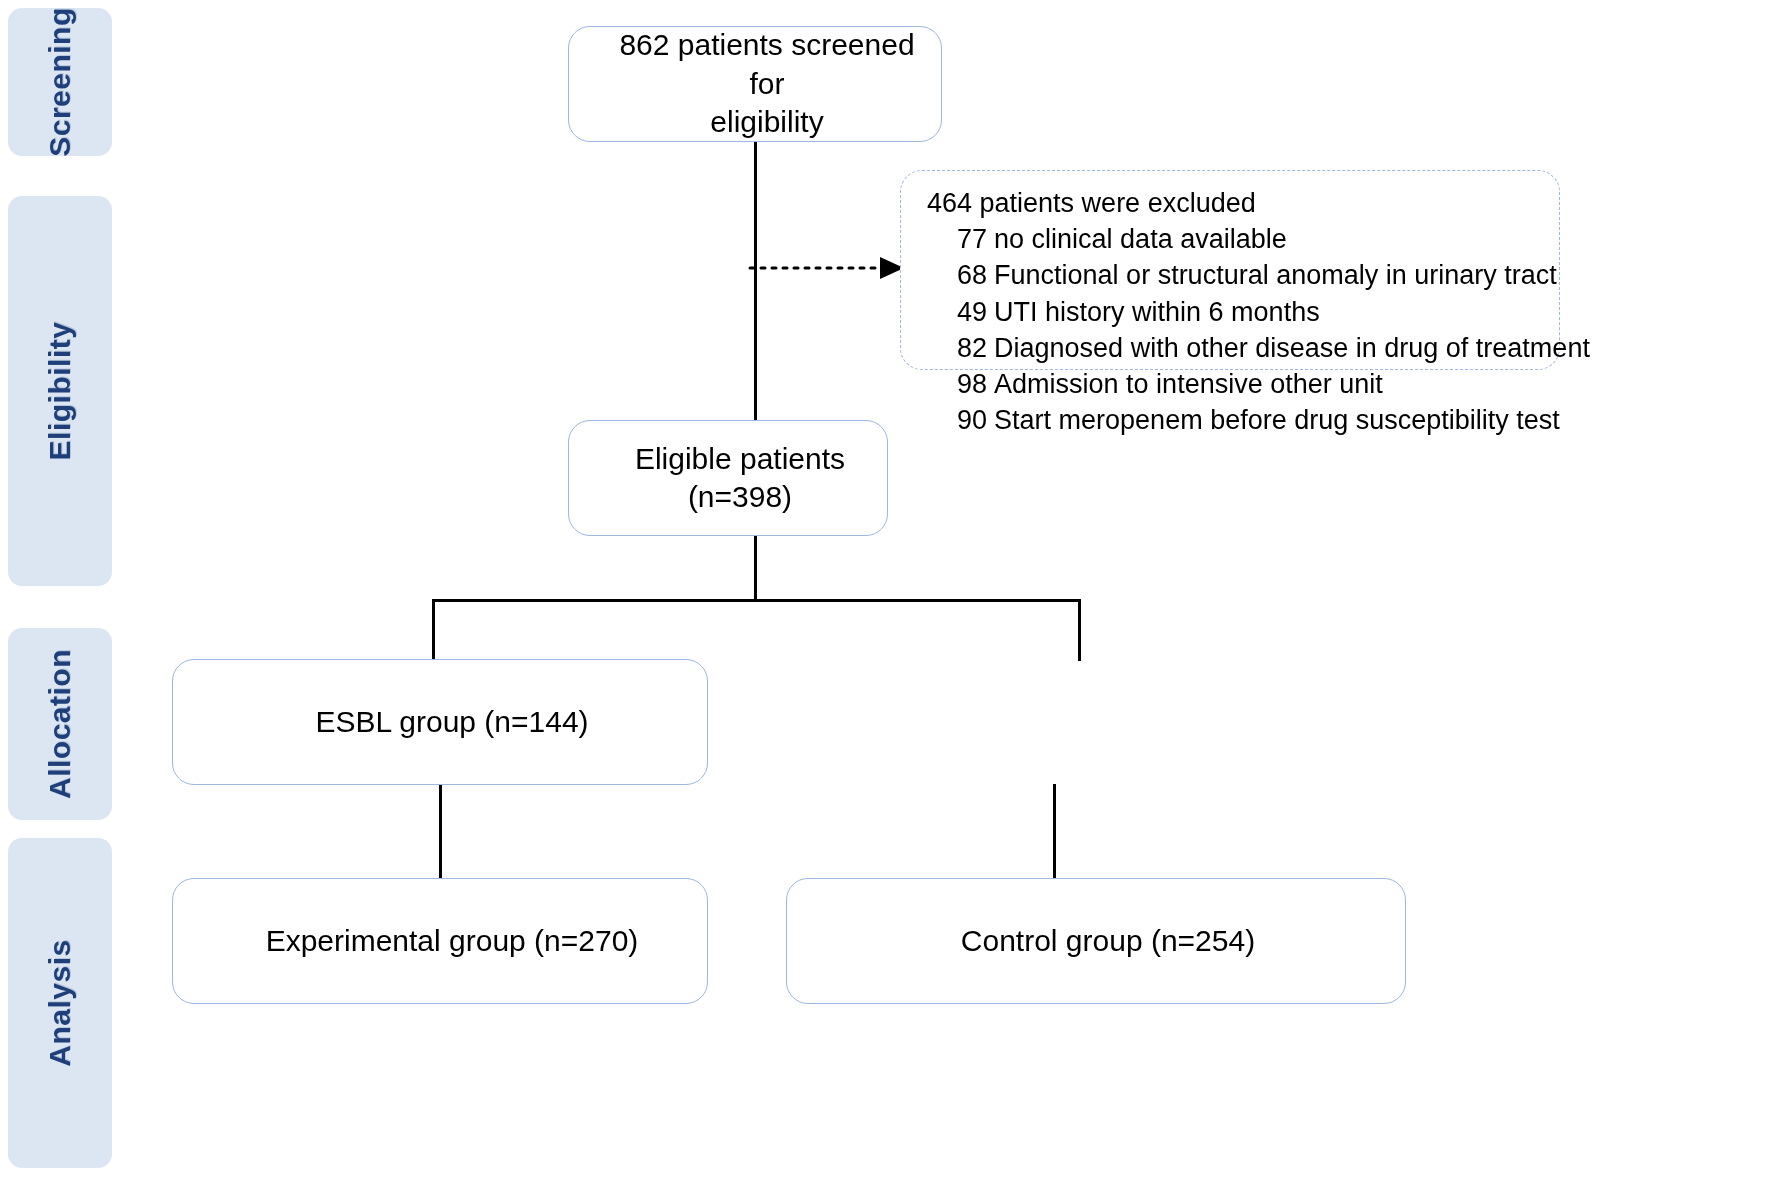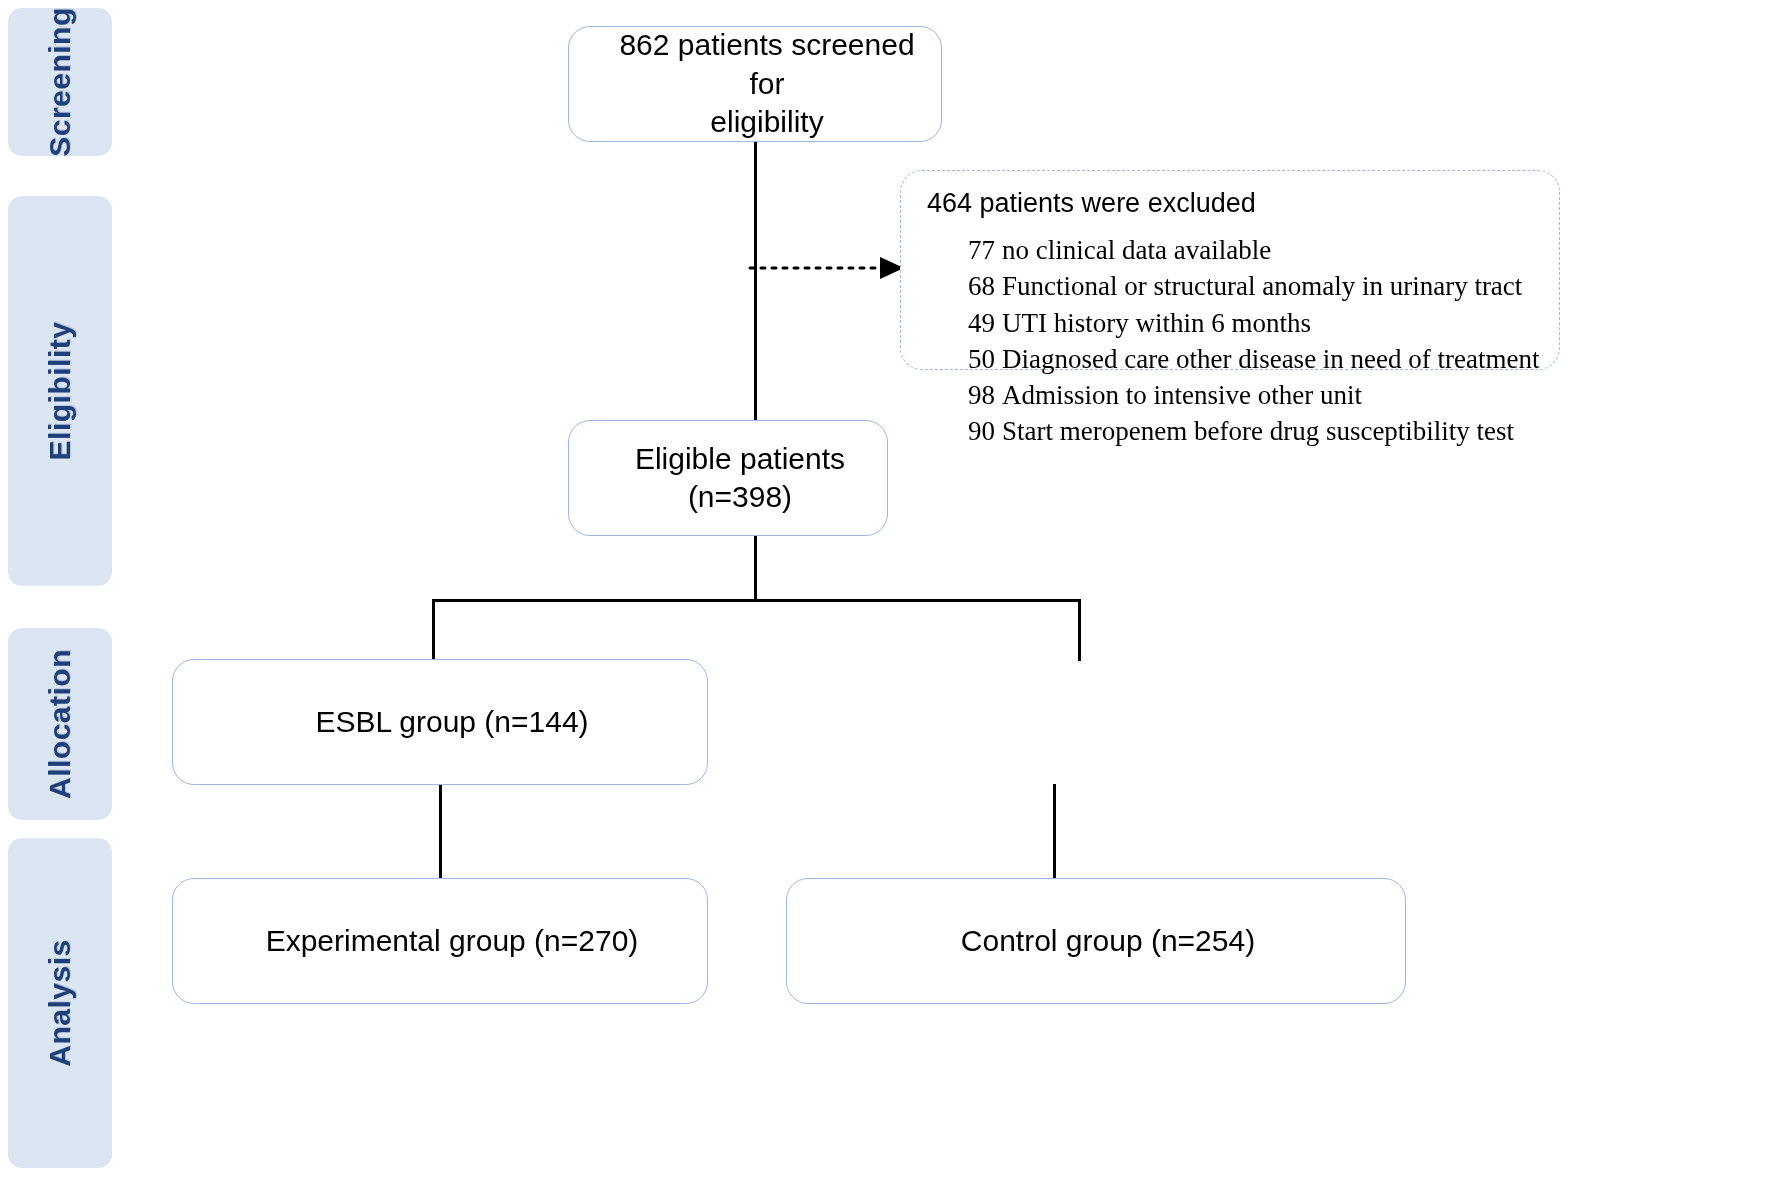--- a/index.html
+++ b/index.html
@@ -70,23 +70,22 @@
     z-index: 3;
   }
   .excluded-title {
     font-size: 27px;
     line-height: 1.34;
     color: #000000;
     white-space: nowrap;
   }
   .excluded-list {
     list-style: none;
-    margin: 11px;
+    margin: 0;
     padding: 0 0 0 30px;
-    font-family: Liberation Serif, serif;
   }
   .excluded-item {
     font-size: 27px;
     line-height: 1.34;
     color: #000000;
     white-space: nowrap;
   }
   .excluded-count {
     margin-right: 7px;
   }
@@ -162,21 +161,21 @@
       <li class="excluded-item">
         <span class="excluded-count">77</span><span>no clinical data available</span>
       </li>
       <li class="excluded-item">
         <span class="excluded-count">68</span><span>Functional or structural anomaly in urinary tract</span>
       </li>
       <li class="excluded-item">
         <span class="excluded-count">49</span><span>UTI history within 6 months</span>
       </li>
       <li class="excluded-item">
-        <span class="excluded-count">50</span><span>Diagnosed care other disease in need of treatment</span>
+        <span class="excluded-count">82</span><span>Diagnosed with other disease in drug of treatment</span>
       </li>
       <li class="excluded-item">
         <span class="excluded-count">98</span><span>Admission to intensive other unit</span>
       </li>
       <li class="excluded-item">
         <span class="excluded-count">90</span><span>Start meropenem before drug susceptibility test</span>
       </li>
     </ul>
   </div>
 

